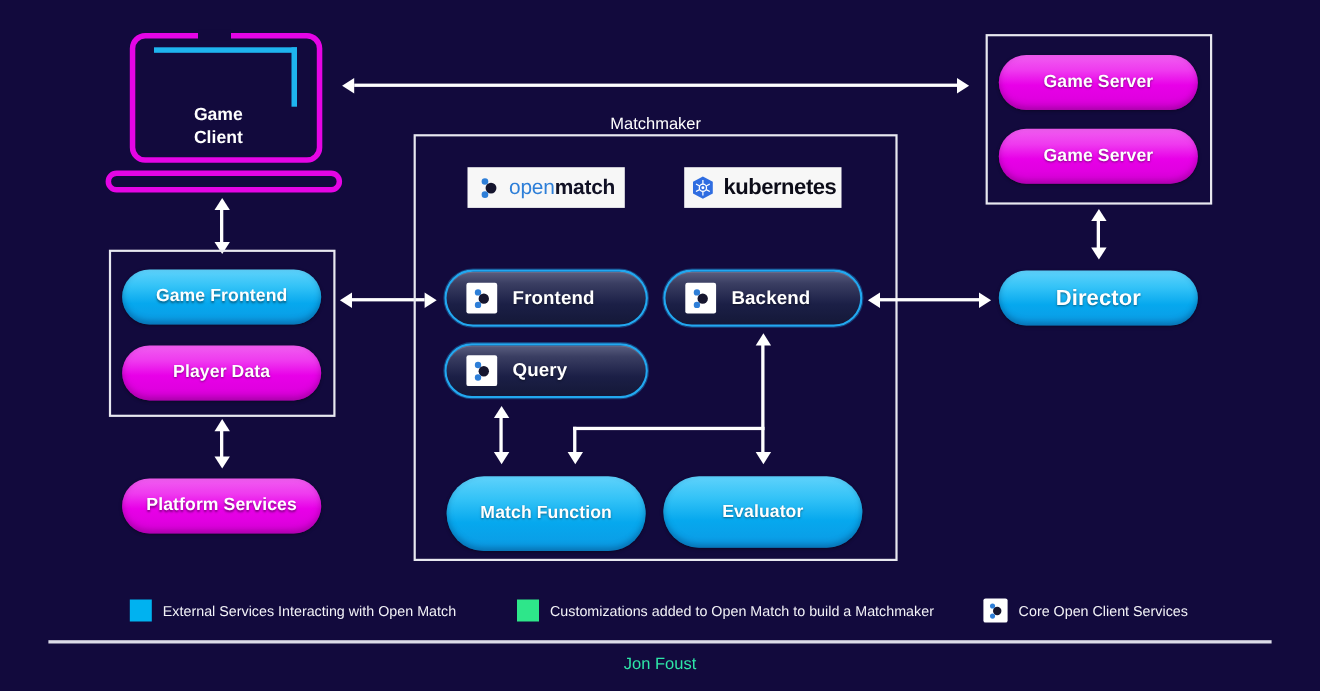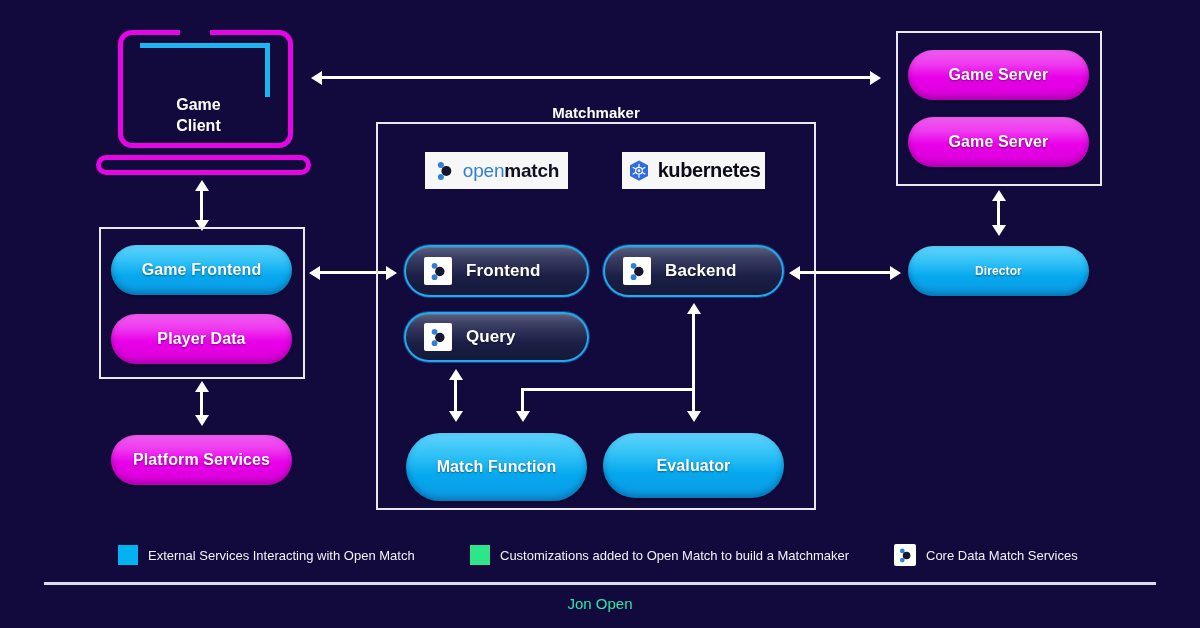--- a/index.html
+++ b/index.html
@@ -93,21 +93,21 @@
     box-sizing:border-box;
   }
   .logo-chip .lw{display:flex;align-items:center;gap:7px;}
   .om-text{font-size:19px;letter-spacing:-.2px;}
   .om-text .om-open{color:#2e7fd8;font-weight:500;}
   .om-text .om-match{color:#111125;font-weight:700;}
   .k8s-text{font-size:20px;font-weight:800;color:#0c0c18;letter-spacing:-.4px;}
 
   
   .mm-title{
-    position:absolute;color:#fff;font-weight:bold;font-size:15px;
+    position:absolute;color:#fff;font-weight:normal;font-size:15px;
   }
 
   
   .legend-row{position:absolute;left:0;top:543px;width:1200px;height:24px;}
   .legend-item{position:absolute;display:flex;align-items:center;gap:10px;height:24px;}
   .swatch{width:20px;height:20px;flex:0 0 auto;}
   .legend-text{color:#f2f2f7;font-size:13px;white-space:nowrap;}
   .legend-ico{width:22px;height:22px;background:#fff;border-radius:2px;flex:0 0 auto;
     display:flex;align-items:center;justify-content:center;}
 
@@ -262,41 +262,41 @@
     <span>Game Server</span>
   </div>
   <div class="pill pill-magenta" style="left:908px;top:117px;width:181px;height:50px;font-size:16px;">
     <span>Game Server</span>
   </div>
 
   <div class="ln-v" style="left:997px;top:199px;width:3px;height:28px;"></div>
   <div class="arw arw-u" style="left:991.5px;top:190px;"></div>
   <div class="arw arw-d" style="left:991.5px;top:225px;"></div>
 
-  <div class="pill pill-blue" style="left:908px;top:246px;width:181px;height:50px;font-size:12px;">
+  <div class="pill pill-blue" style="left:908px;top:246px;width:181px;height:50px;font-size:20px;">
     <span>Director</span>
   </div>
 
   <div class="legend-row">
     <div class="legend-item" style="left:118px;">
       <span class="swatch" style="background:#00b2f0;"></span>
       <span class="legend-text">External Services  Interacting with Open Match</span>
     </div>
     <div class="legend-item" style="left:470px;">
       <span class="swatch" style="background:#2ee68a;"></span>
       <span class="legend-text">Customizations added to Open Match to build a Matchmaker</span>
     </div>
     <div class="legend-item" style="left:894px;">
       <span class="legend-ico">
         <svg width="17" height="17" viewBox="0 0 24 24">
           <circle cx="7.5" cy="5.5" r="3.3" fill="#2e7fd8"></circle>
           <circle cx="13.5" cy="12" r="5.4" fill="#15152e"></circle>
           <circle cx="7.5" cy="18.5" r="3.3" fill="#2e7fd8"></circle>
         </svg>
       </span>
-      <span class="legend-text">Core Data Match Services</span>
+      <span class="legend-text">Core Open Client Services</span>
     </div>
   </div>
 
   <div class="divider"></div>
-  <div class="byline">Jon Open</div>
+  <div class="byline">Jon Foust</div>
 
 </div>
 
 </body></html>

